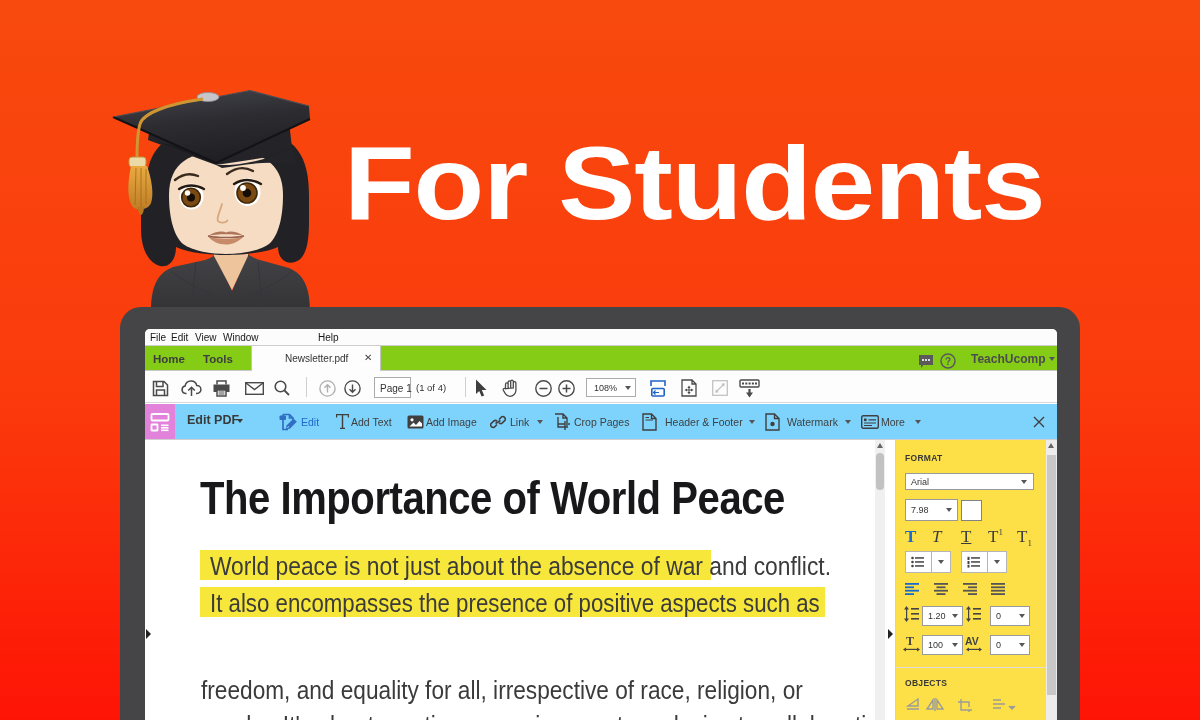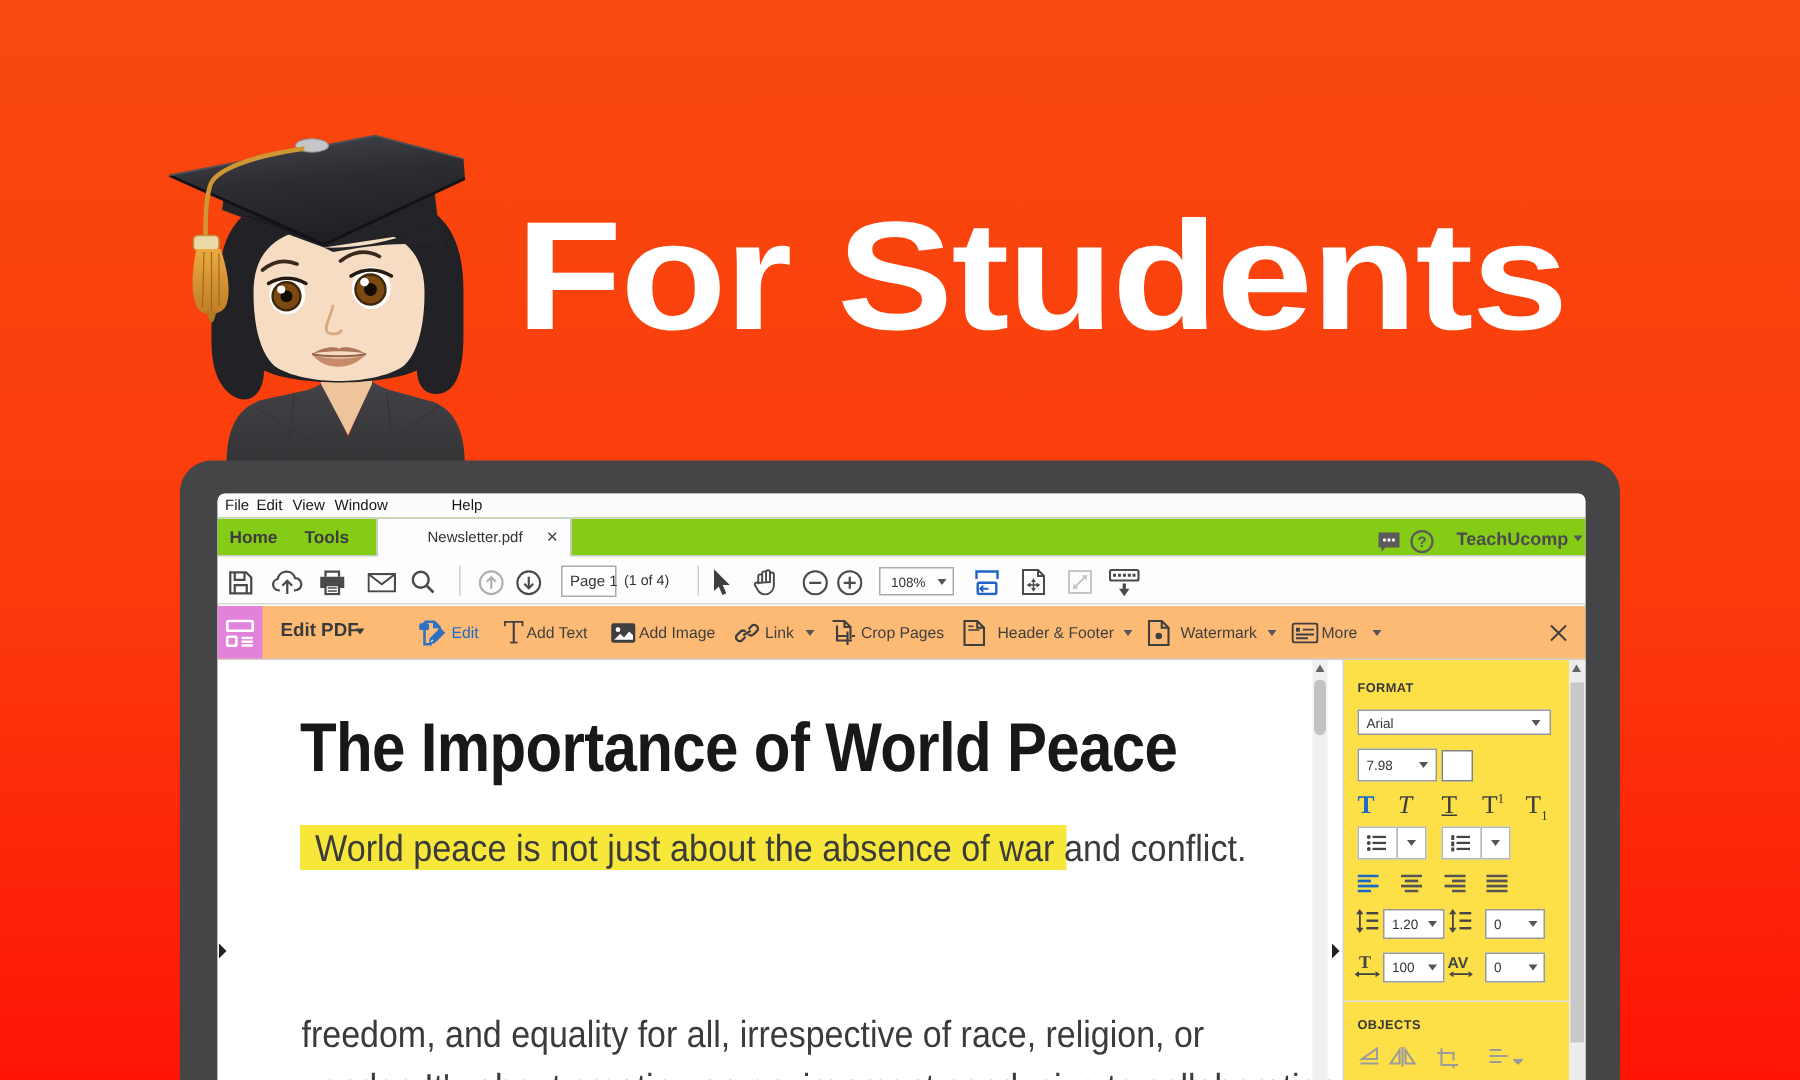--- a/index.html
+++ b/index.html
@@ -20,21 +20,21 @@
   #activetab .name { position:absolute; left:33px; top:7px; font-size:10px; font-weight:normal; color:#333; }
   #activetab .x { position:absolute; left:112px; top:6px; font-size:10px; color:#444; font-weight:normal; }
   #acct { position:absolute; left:826px; top:6px; font-size:12px; font-weight:bold; color:#4c4c4c; }
   
   #toolbar { position:absolute; left:0; top:42px; width:912px; height:32px; background:#fdfdfd; border-bottom:1px solid #d8d8d8; }
   .vsep { position:absolute; top:6px; width:1px; height:20px; background:#d0d0d0; }
   .combo { position:absolute; background:#fff; border:1px solid #ababab; font-size:9px; color:#333; white-space:nowrap; }
   .combo .cv { position:absolute; left:5px; top:50%; transform:translateY(-50%); }
   .caret { position:absolute; width:0; height:0; border-left:3.5px solid transparent; border-right:3.5px solid transparent; border-top:4px solid #555; top:50%; margin-top:-2px; }
   
-  #editbar { position:absolute; left:0; top:75px; width:912px; height:36px; background:#fdba74; border-bottom:1px solid #cfcfcf; }
+  #editbar { position:absolute; left:0; top:75px; width:912px; height:36px; background:#7dd3fc; border-bottom:1px solid #cfcfcf; }
   #pinkblock { position:absolute; left:0; top:0; width:30px; height:35px; background:#e282da; }
   #editbar .lbl { position:absolute; top:12px; font-size:10.5px; color:#3f3f3f; white-space:nowrap; }
   #editpdf { position:absolute; left:42px; top:9px; font-size:12.5px; font-weight:bold; color:#3a3a3a; }
   
   #content { position:absolute; left:0; top:111px; width:912px; height:280px; background:#fff; }
   #docsb { position:absolute; left:730px; top:0; width:10px; height:280px; background:#f0f0f0; }
   #docsb .thumb { position:absolute; left:1px; top:13px; width:8px; height:37px; background:#c2c2c2; border-radius:4px; }
   #paneldiv { position:absolute; left:750px; top:0; width:1px; height:280px; background:#d2d2d2; }
   #panel { position:absolute; left:751px; top:0; width:150px; height:280px; background:#fde047; }
   #panelsb { position:absolute; left:901px; top:0; width:11px; height:280px; background:#ececec; }
@@ -109,21 +109,21 @@
     <path d="M138 207 C138 212 140 215 141 215 C142 215 144 212 144 207 Z" fill="#b5791f"></path>
   </svg>
 
   <div id="frame"></div>
   <div id="app">
     <div id="menubar">
       <span style="left:5px;">File</span>
       <span style="left:26px;">Edit</span>
       <span style="left:50px;">View</span>
       <span style="left:78px;">Window</span>
-      <span style="left:119px;padding-left:37px;">Help</span>
+      <span style="left:136px;padding-left:37px;">Help</span>
     </div>
     <div id="tabbar">
       <span class="tab-label" style="left:8px;">Home</span>
       <span class="tab-label" style="left:58px;">Tools</span>
       <div id="activetab">
         <span class="name">Newsletter.pdf</span>
         <span class="x">✕</span>
       </div>
       <svg style="position:absolute; left:773px; top:8px;" width="16" height="15" viewBox="0 0 16 15">
         <path d="M1 1 H15 V11 H5.5 L3 14 V11 H1 Z" fill="#5a5a5a"></path>
@@ -299,20 +299,23 @@
       <span class="lbl" style="left:736px;">More</span>
       <div class="caret" style="left:770px; top:18px;"></div>
       <svg style="position:absolute; left:888px; top:12px;" width="12" height="12" viewBox="0 0 12 12">
         <path d="M1 1 L11 11 M11 1 L1 11" stroke="#3c3c3c" stroke-width="1.3"></path>
       </svg>
     </div>
     <div id="content">
       <div id="heading">The Importance of World Peace</div>
       <div class="hl" style="left:55px; top:110px; width:511px;">
         <span style="transform:scaleX(0.9126);">World peace is not just about the absence of war and conflict.</span>
+      </div>
+      <div class="hl" style="left:55px; top:147px; width:625px;">
+        <span style="transform:scaleX(0.89);">It also encompasses the presence of positive aspects such as</span>
       </div>
       <div id="para" style="top:236px;">freedom, and equality for all, irrespective of race, religion, or</div>
       <div id="para2" style="top:271px;">gender. It's about creating an environment conducive to collaboration</div>
       <div id="docsb">
         <div class="sbarrow"></div>
         <div class="thumb"></div>
       </div>
       <div id="paneldiv"></div>
       <div id="panel">
         <span class="plabel" style="left:9px; top:13px;">FORMAT</span>

